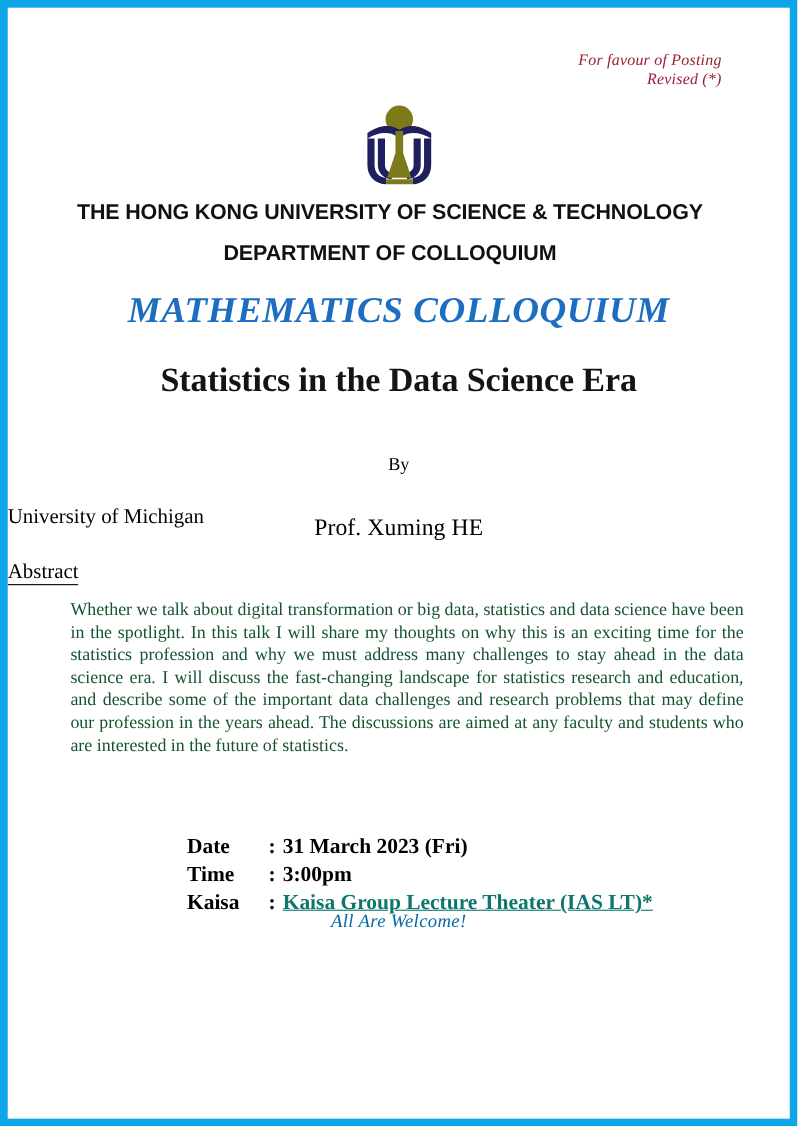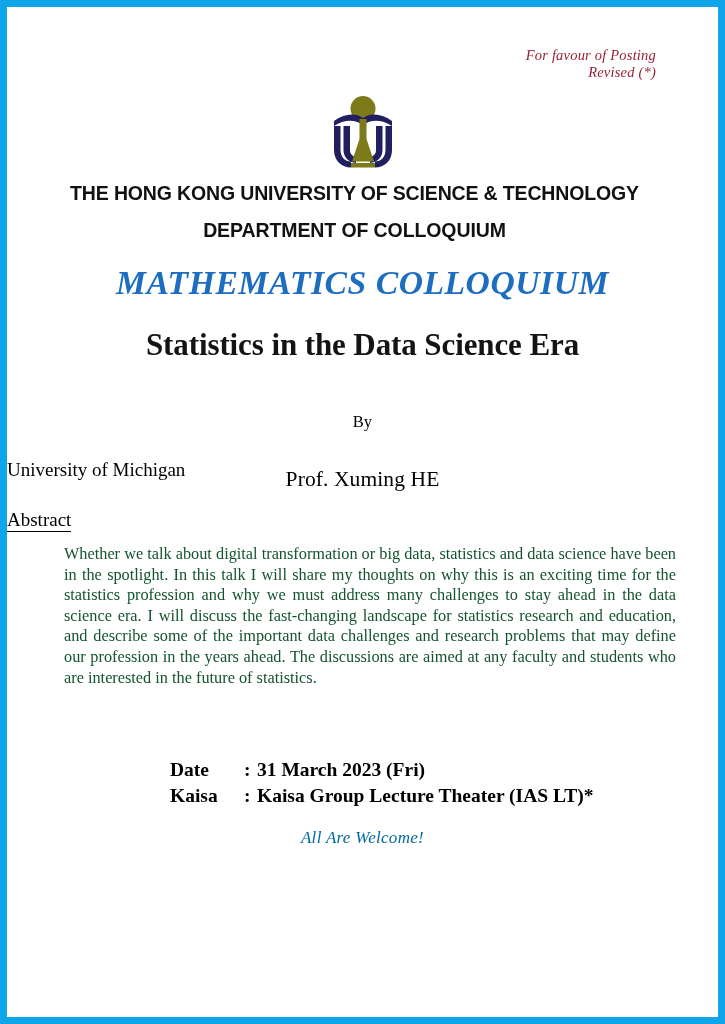--- a/index.html
+++ b/index.html
@@ -182,21 +182,22 @@
     width: 74px;
   }
   .details td.sep {
     font-weight: bold;
     width: 13px;
   }
   .details td.val {
     font-weight: bold;
   }
   .details td.val.venue {
-    color: #000000;
+    color: #0f766e;
+    text-decoration: underline;
   }
 
   
   .welcome {
     position: absolute;
     top: 821px;
     left: 0;
     right: 0;
     text-align: center;
     font-style: italic;
@@ -255,20 +256,25 @@
 
   <div class="details">
     <table>
       <tbody>
         <tr>
           <td class="lbl">Date</td>
           <td class="sep">:</td>
           <td class="val">31 March 2023 (Fri)</td>
         </tr>
         <tr>
+          <td class="lbl">Time</td>
+          <td class="sep">:</td>
+          <td class="val">3:00pm</td>
+        </tr>
+        <tr>
           <td class="lbl">Kaisa</td>
           <td class="sep">:</td>
           <td class="val venue">Kaisa Group Lecture Theater (IAS LT)*</td>
         </tr>
       </tbody>
     </table>
   </div>
 
   <div class="welcome">All Are Welcome!</div>
 

